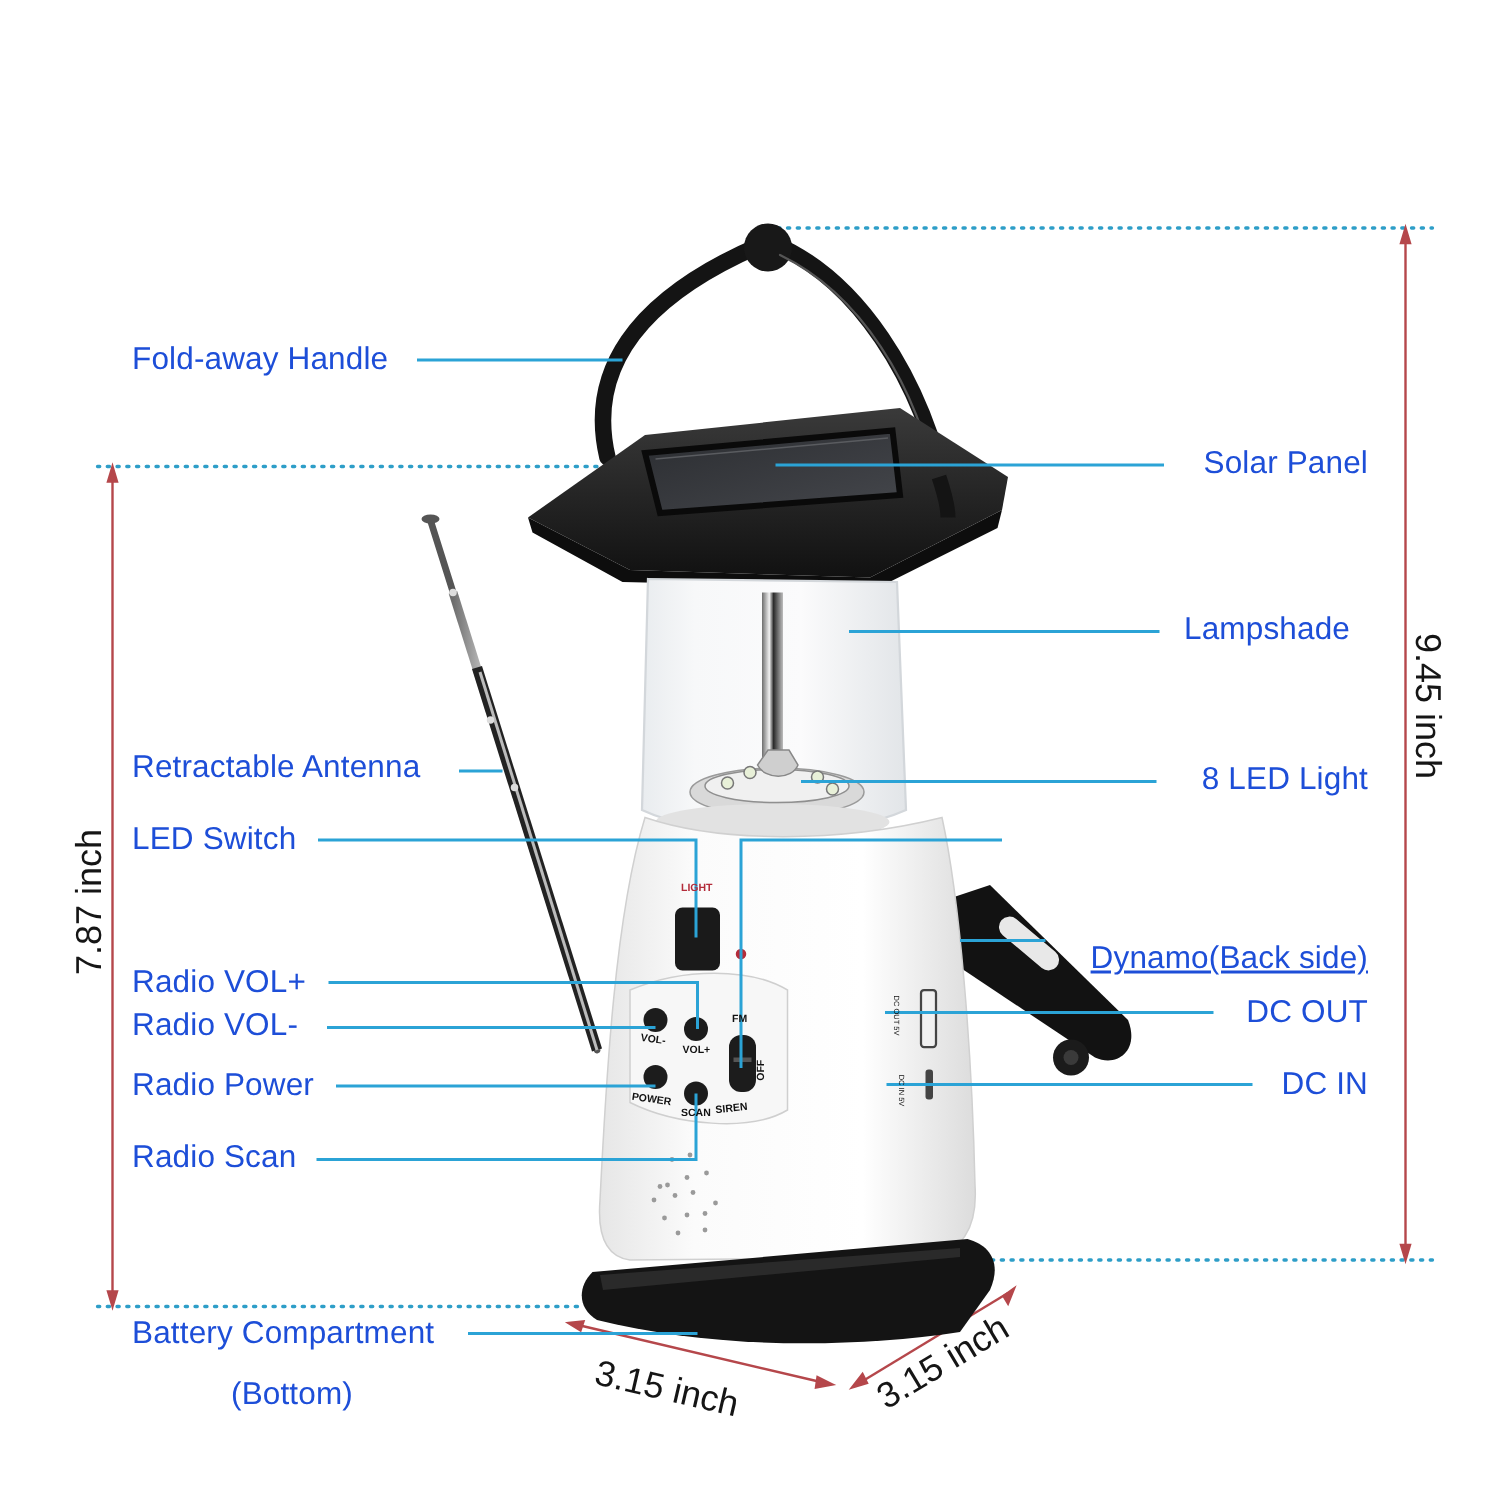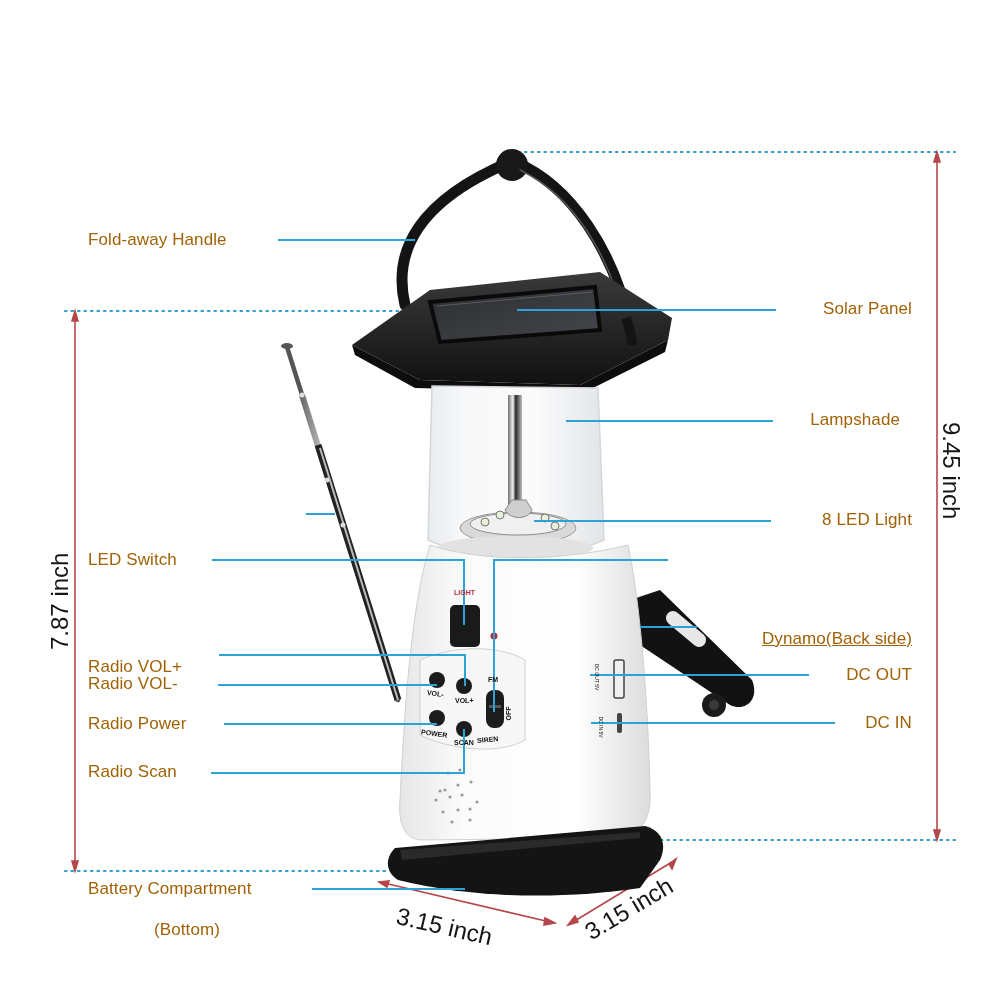--- a/index.html
+++ b/index.html
@@ -1,20 +1,20 @@
 <!DOCTYPE html>
 <html><head>
   <meta charset="utf-8">
   <style>
     html, body { margin: 0; padding: 0; background: #ffffff; }
     body { width: 1000px; height: 1000px; position: relative; overflow: hidden;
            font-family: "Liberation Sans", "DejaVu Sans", sans-serif; color: #111; }
     .stage { position: absolute; left: 0; top: 0; width: 1000px; height: 1000px; }
     svg.art { position: absolute; left: 0; top: 0; }
-    .label { position: absolute; font-size: 17px; line-height: 24px; color: #a16207; white-space: nowrap; letter-spacing: 0.1px; }
+    .label { position: absolute; font-size: 21px; line-height: 24px; color: #1d4ed8; white-space: nowrap; letter-spacing: 0.1px; }
     .label.right { text-align: right; }
     .dim { position: absolute; font-size: 24px; color: #151515; white-space: nowrap; }
   </style>
 </head>
 <body>
 
 <div class="stage">
 
   <svg class="art" width="1000" height="1000" viewBox="0 0 1000 1000">
     <defs>
@@ -170,22 +170,23 @@
       <line x1="218" y1="685" x2="437" y2="685"></line>
       <line x1="224" y1="724" x2="437" y2="724"></line>
       <polyline points="211,773 464,773 464,729"></polyline>
       <line x1="590" y1="675" x2="809" y2="675"></line>
       <line x1="591" y1="723" x2="835" y2="723"></line>
       <line x1="312" y1="889" x2="465" y2="889"></line>
     </g>
   </svg>
 
   <div class="label" style="left:88px; top:228px;">Fold-away Handle</div>
+  <div class="label" style="left:88px; top:500px;">Retractable Antenna</div>
   <div class="label" style="left:88px; top:548px;">LED Switch</div>
-  <div class="label" style="left:88px; top:643px;margin-top:12px;">Radio VOL+</div>
+  <div class="label" style="left:88px; top:643px;">Radio VOL+</div>
   <div class="label" style="left:88px; top:672px;">Radio VOL-</div>
   <div class="label" style="left:88px; top:712px;">Radio Power</div>
   <div class="label" style="left:88px; top:760px;text-align:center;">Radio Scan</div>
   <div class="label" style="left:88px; top:877px;">Battery Compartment</div>
   <div class="label" style="left:154px; top:918px;">(Bottom)</div>
 
   <div class="label right" style="right:88px; top:297px;">Solar Panel</div>
   <div class="label right" style="right:100px; top:408px;">Lampshade</div>
   <div class="label right" style="right:88px; top:508px;">8 LED Light</div>
   <div class="label right" style="right:88px; top:627px;text-decoration:underline;">Dynamo(Back side)</div>

